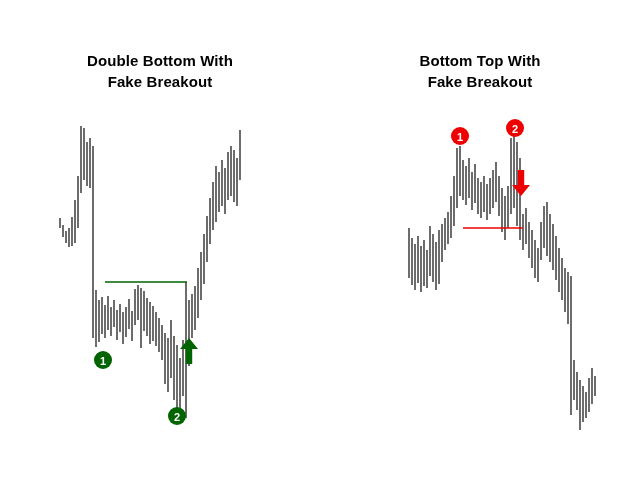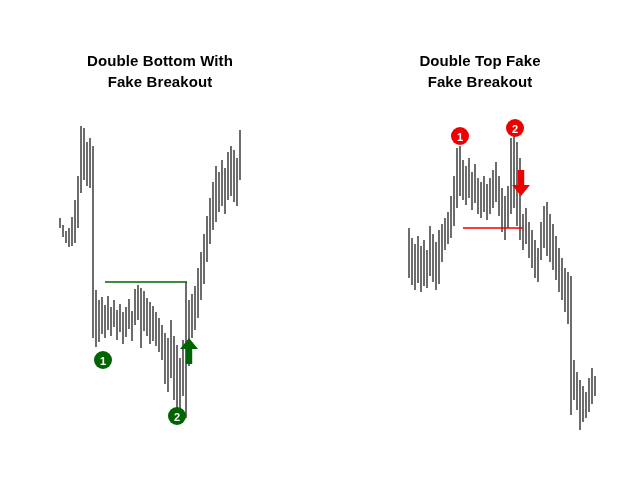--- a/index.html
+++ b/index.html
@@ -137,21 +137,21 @@
           <text x="103" y="360.5" class="marker-text" fill="#ffffff">1</text>
         </g>
         <g>
           <circle cx="177" cy="416" r="9" fill="#006400"></circle>
           <text x="177" y="416.5" class="marker-text" fill="#ffffff">2</text>
         </g>
       </svg>
   </div>
 
   <div class="panel" id="panel-right">
-    <div class="panel-title">Double Top Fake
+    <div class="panel-title">Bottom Top With
 Fake Breakout</div>
     <svg class="plot" id="svg-right" viewBox="0 0 320 480">
         <g>
           <line class="bar" x1="89" x2="89" y1="228" y2="278" stroke="#000000"></line>
           <line class="bar" x1="92" x2="92" y1="238" y2="285" stroke="#000000"></line>
           <line class="bar" x1="95" x2="95" y1="244" y2="290" stroke="#000000"></line>
           <line class="bar" x1="98" x2="98" y1="236" y2="283" stroke="#000000"></line>
           <line class="bar" x1="101" x2="101" y1="246" y2="292" stroke="#000000"></line>
           <line class="bar" x1="104" x2="104" y1="240" y2="286" stroke="#000000"></line>
           <line class="bar" x1="107" x2="107" y1="250" y2="288" stroke="#000000"></line>

